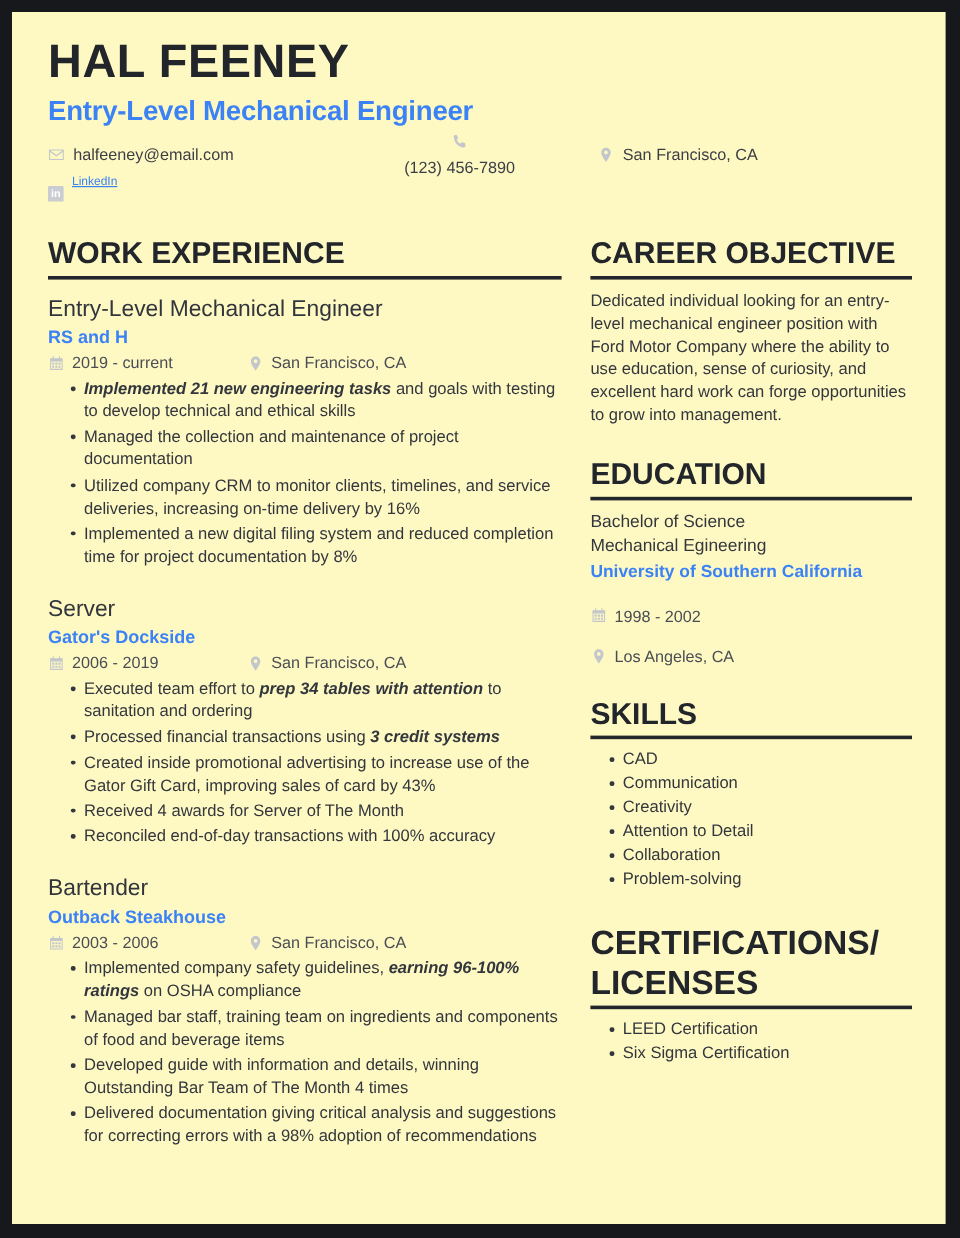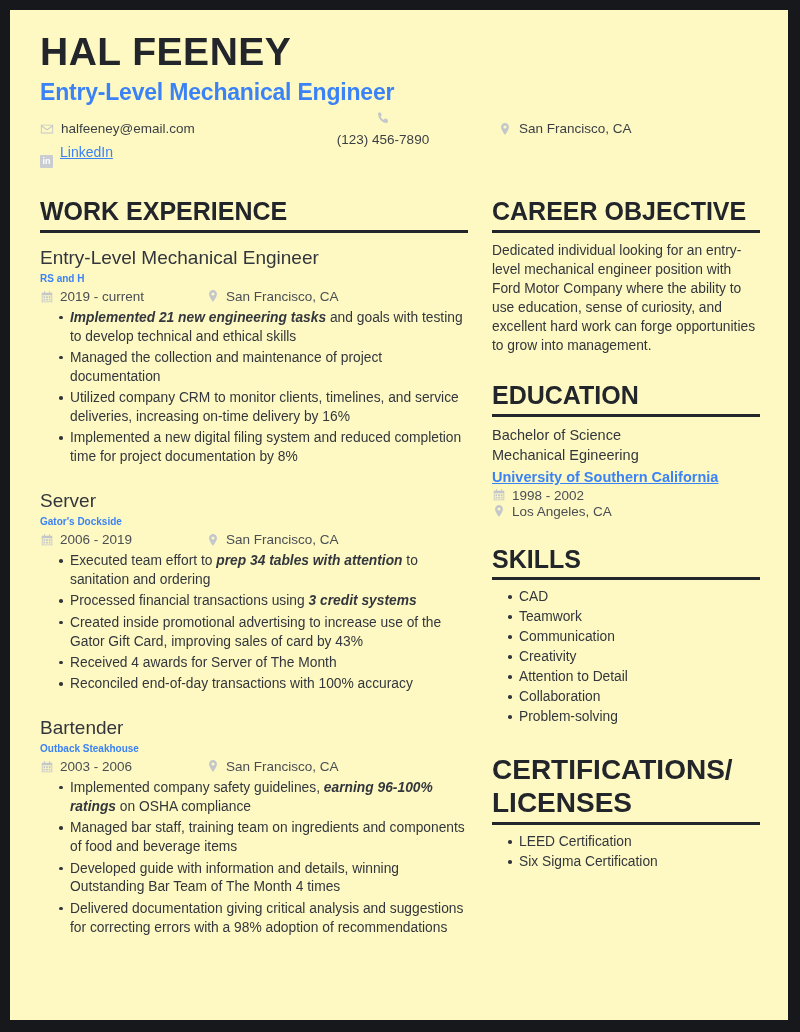--- a/index.html
+++ b/index.html
@@ -54,21 +54,21 @@
     gap: 7px;
     font-size: 13.5px;
     color: #3b3f45;
   }
   .c-email { width: 228px; }
   .c-phone { width: 230px; flex-direction: column; }
   .c-loc  { }
   .c-link a, .c-link .linktext {
     color: #3b82f6;
     text-decoration: underline;
-    font-size: 14px;
+    font-size: 10px;
   }
 
   .ico {
     display: inline-flex;
     align-items: center;
     justify-content: center;
     width: 14px;
     height: 14px;
     flex: 0 0 14px;
     color: #c3c6ca;
@@ -113,21 +113,21 @@
 
   
   .job { margin-top: 13px; }
   .job-role {
     font-size: 19px;
     color: #32363c;
     font-weight: 400;
     line-height: 1.25;
   }
   .job-company {
-    font-size: 10px;
+    font-size: 15px;
     font-weight: 700;
     color: #3b82f6;
     margin-top: 2px;
     line-height: 1.3;
   }
   .job-meta {
     display: flex;
     align-items: center;
     margin-top: 4px;
     font-size: 13.5px;
@@ -173,29 +173,28 @@
     font-size: 14.5px;
     color: #33373d;
     line-height: 1.42;
   }
   .edu-school {
     font-size: 14.5px;
     font-weight: 700;
     color: #3b82f6;
     line-height: 1.38;
     margin-top: 1px;
-    text-decoration: underline;
   }
   .edu-meta {
     display: flex;
     align-items: center;
     gap: 6px;
     font-size: 13.5px;
     color: #4a4e54;
-    margin-top: 1px;
+    margin-top: 19px;
   }
 
   ul.plain {
     margin: 7px 0 0 0;
     padding-left: 16px;
     list-style: none;
   }
   ul.plain li {
     position: relative;
     font-size: 13.8px;
@@ -384,21 +383,20 @@
               </span>
               <span>Los Angeles, CA</span>
             </div>
           </div>
         </div>
 
         <div class="sec">
           <div class="sec-title">SKILLS</div>
           <ul class="plain">
             <li>CAD</li>
-            <li>Teamwork</li>
             <li>Communication</li>
             <li>Creativity</li>
             <li>Attention to Detail</li>
             <li>Collaboration</li>
             <li>Problem-solving</li>
           </ul>
         </div>
 
         <div class="sec">
           <div class="sec-title small">CERTIFICATIONS/ LICENSES</div>

